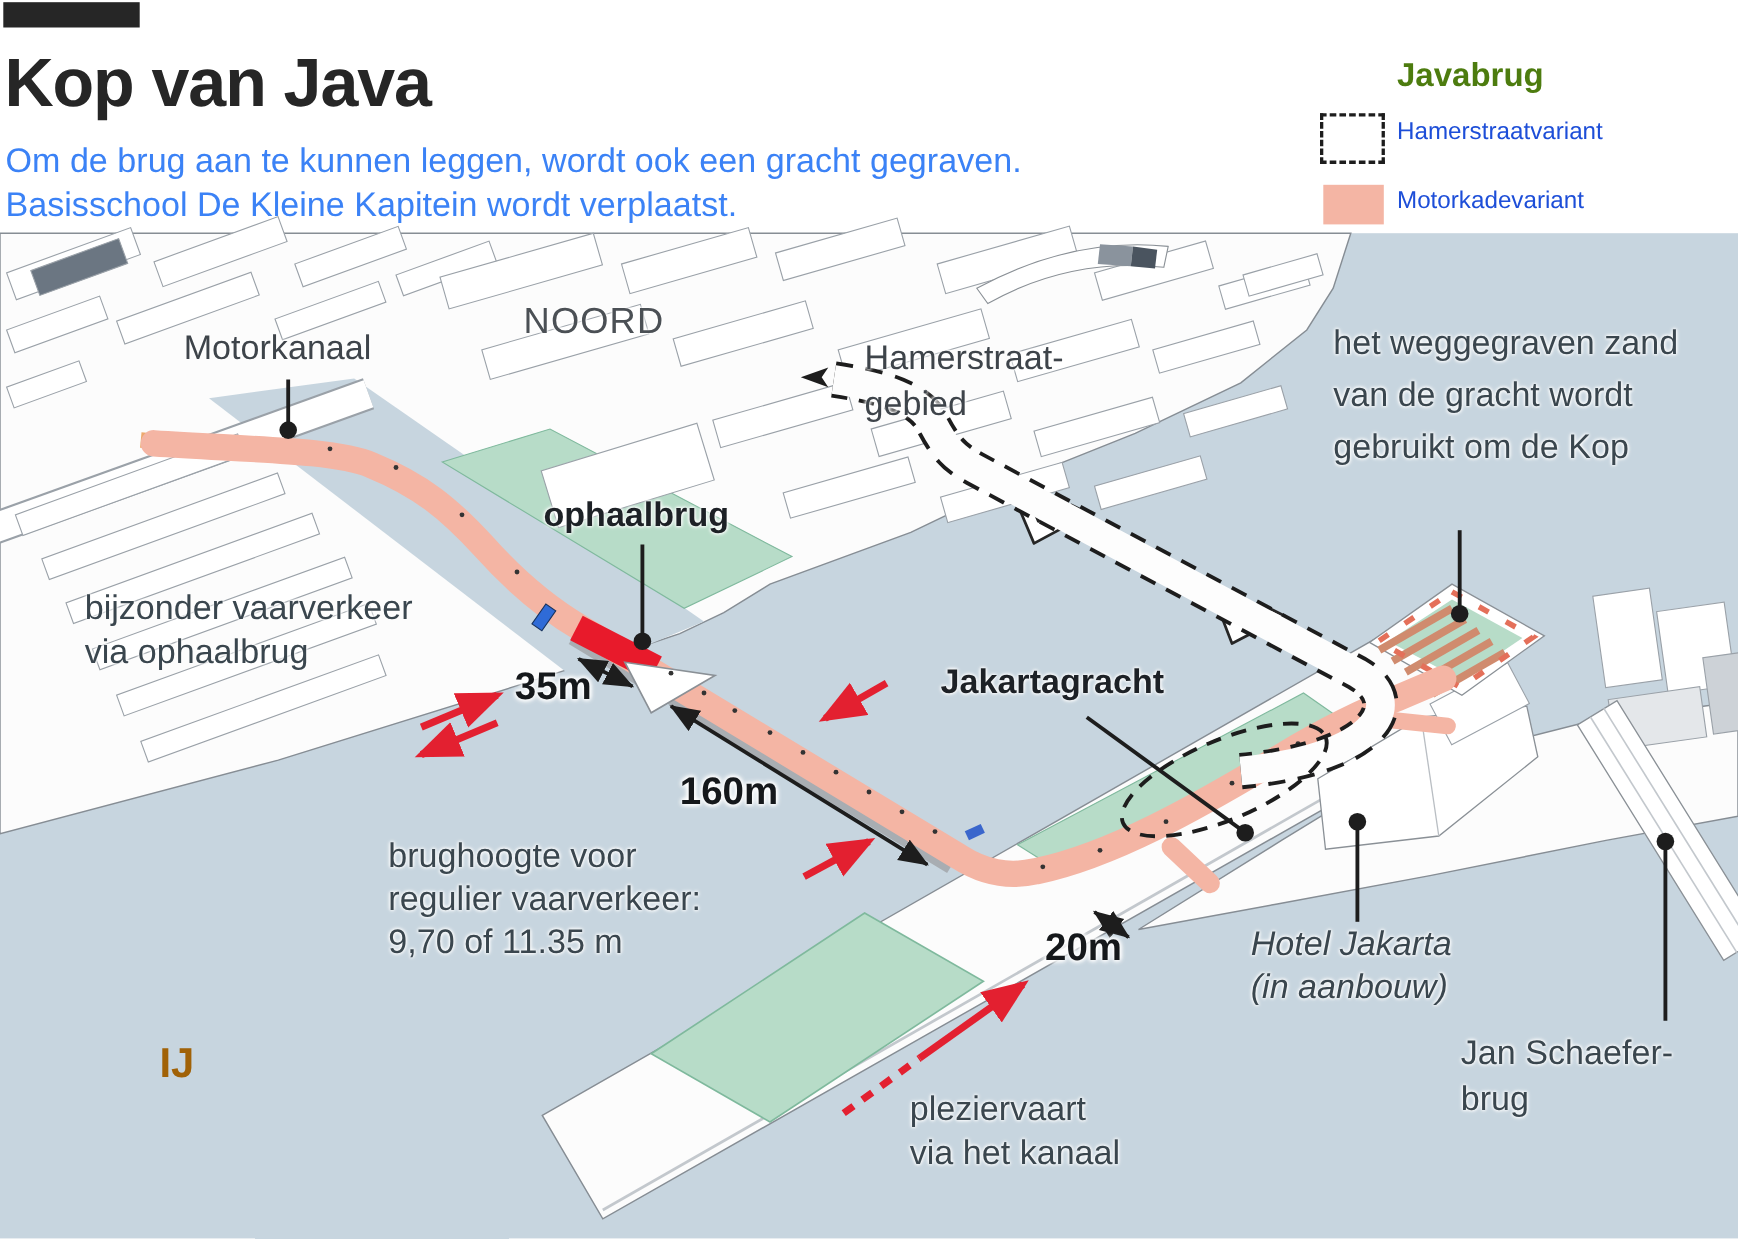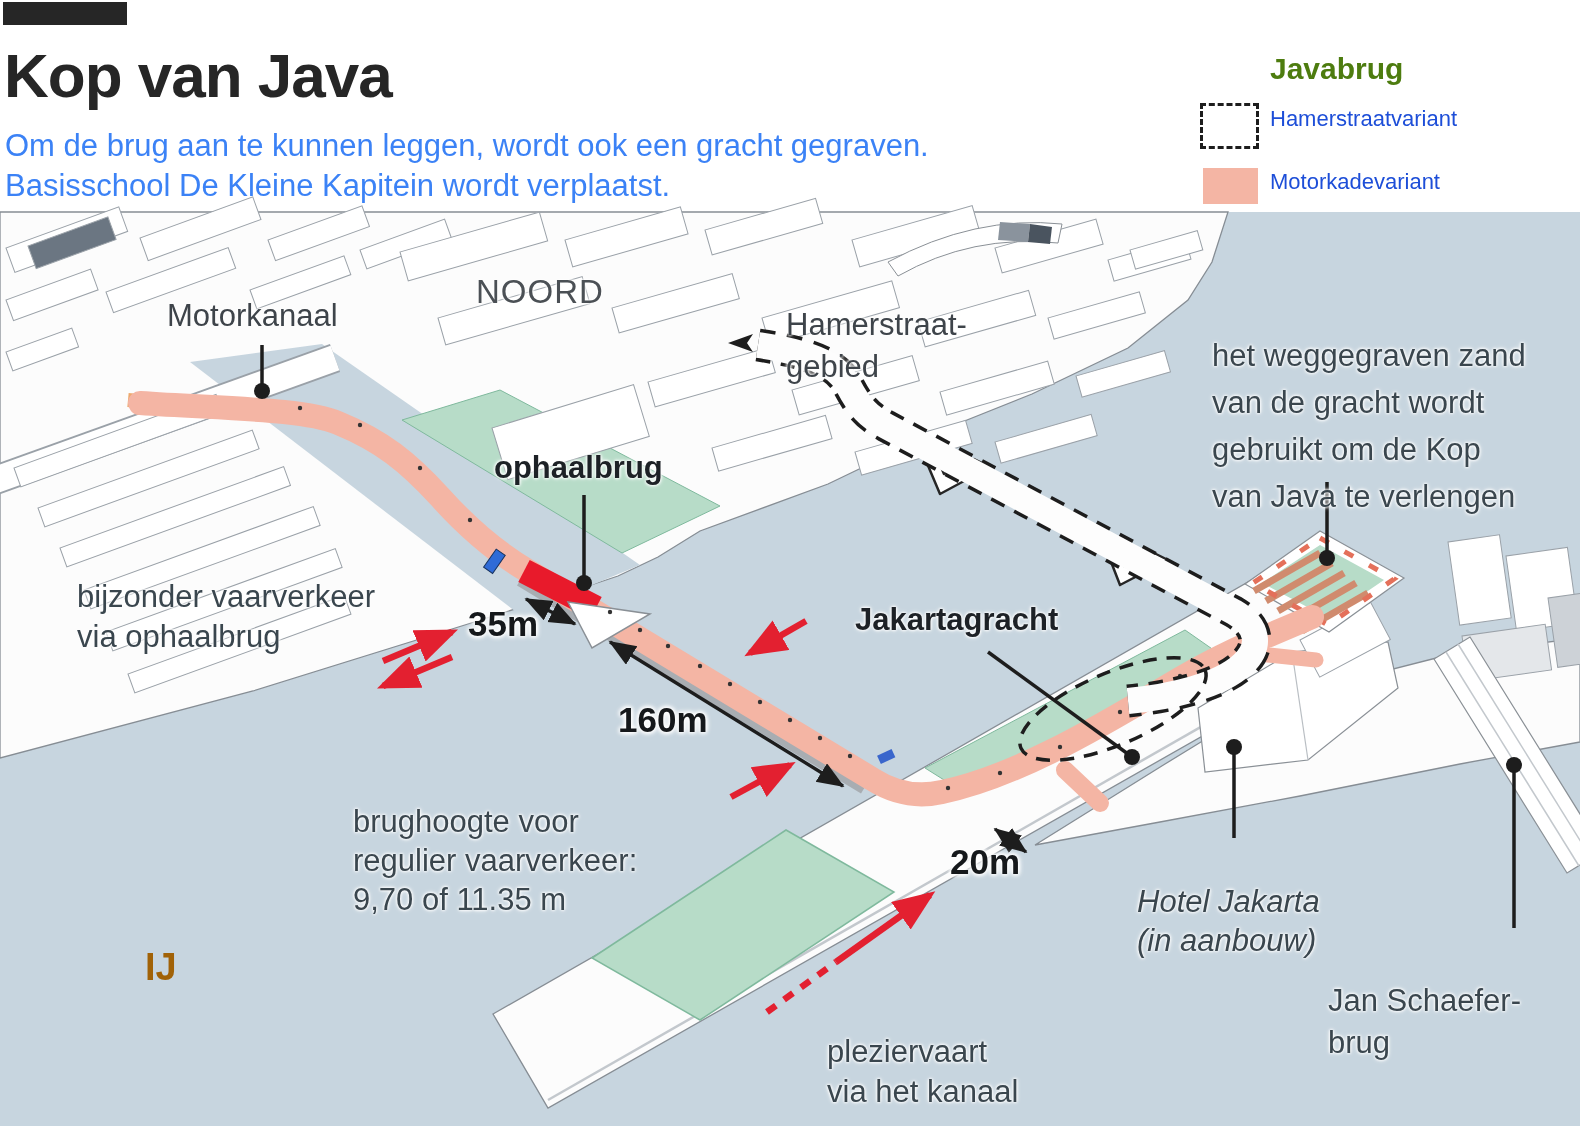--- a/index.html
+++ b/index.html
@@ -13,21 +13,21 @@
   
   .legend-title{left:1270px;top:52px;font-size:30px;font-weight:bold;color:#4d7c0f;}
   .legend-row-label{font-size:22px;color:#1d4ed8;text-align:right;}
   .sw-dashed{left:1200px;top:103px;width:53px;height:40px;background:#fff;border:3px dashed #1d1d1d;}
   .lg1{left:1270px;top:106px;}
   .sw-solid{left:1203px;top:168px;width:55px;height:36px;}
   .lg2{left:1270px;top:169px;}
   
   .ml{font-size:31px;color:#3e444a;line-height:40px;white-space:nowrap;
       text-shadow:0 0 3px #fff,0 0 3px #fff,0 0 5px #fff;}
-  .ml-slate{color:#3a464e;margin-top:44px;}
+  .ml-slate{color:#3a464e;}
   .ml-bold{font-weight:bold;color:#1d2126;}
   .ml-num{font-weight:bold;font-size:35px;color:#15181b;
       text-shadow:0 0 4px #fff,0 0 4px #fff,0 0 6px #fff,0 0 6px #fff;}
   .ml-italic{font-style:italic;}
   .noord{font-size:33px;color:#4b5055;letter-spacing:1px;}
   .ij{font-size:38px;font-weight:bold;color:#a16207;}
   #map-svg{left:0;top:0;}
 </style>
 </head>
 <body>
@@ -233,21 +233,20 @@
 <div class="abs ml" style="left:167px;top:296px;">Motorkanaal</div>
 <div class="abs ml noord" style="left:476px;top:272px;">NOORD</div>
 <div class="abs ml" style="left:786px;top:256px;line-height:42px;margin-top:48px;">
   <div>Hamerstraat-</div>
   <div>gebied</div>
 </div>
 <div class="abs ml ml-slate" style="left:1212px;top:288px;line-height:47px;">
   <div>het weggegraven zand</div>
   <div>van de gracht wordt</div>
   <div>gebruikt om de Kop</div>
-  <div>van Java te verlengen</div>
 </div>
 <div class="abs ml ml-slate" style="left:77px;top:533px;">
   <div>bijzonder vaarverkeer</div>
   <div>via ophaalbrug</div>
 </div>
 <div class="abs ml ml-bold" style="left:494px;top:448px;">ophaalbrug</div>
 <div class="abs ml-num abs" style="left:468px;top:604px;">35m</div>
 <div class="abs ml-num" style="left:618px;top:700px;">160m</div>
 <div class="abs ml ml-bold" style="left:855px;top:600px;">Jakartagracht</div>
 <div class="abs ml ml-slate" style="left:353px;top:758px;line-height:39px;">

